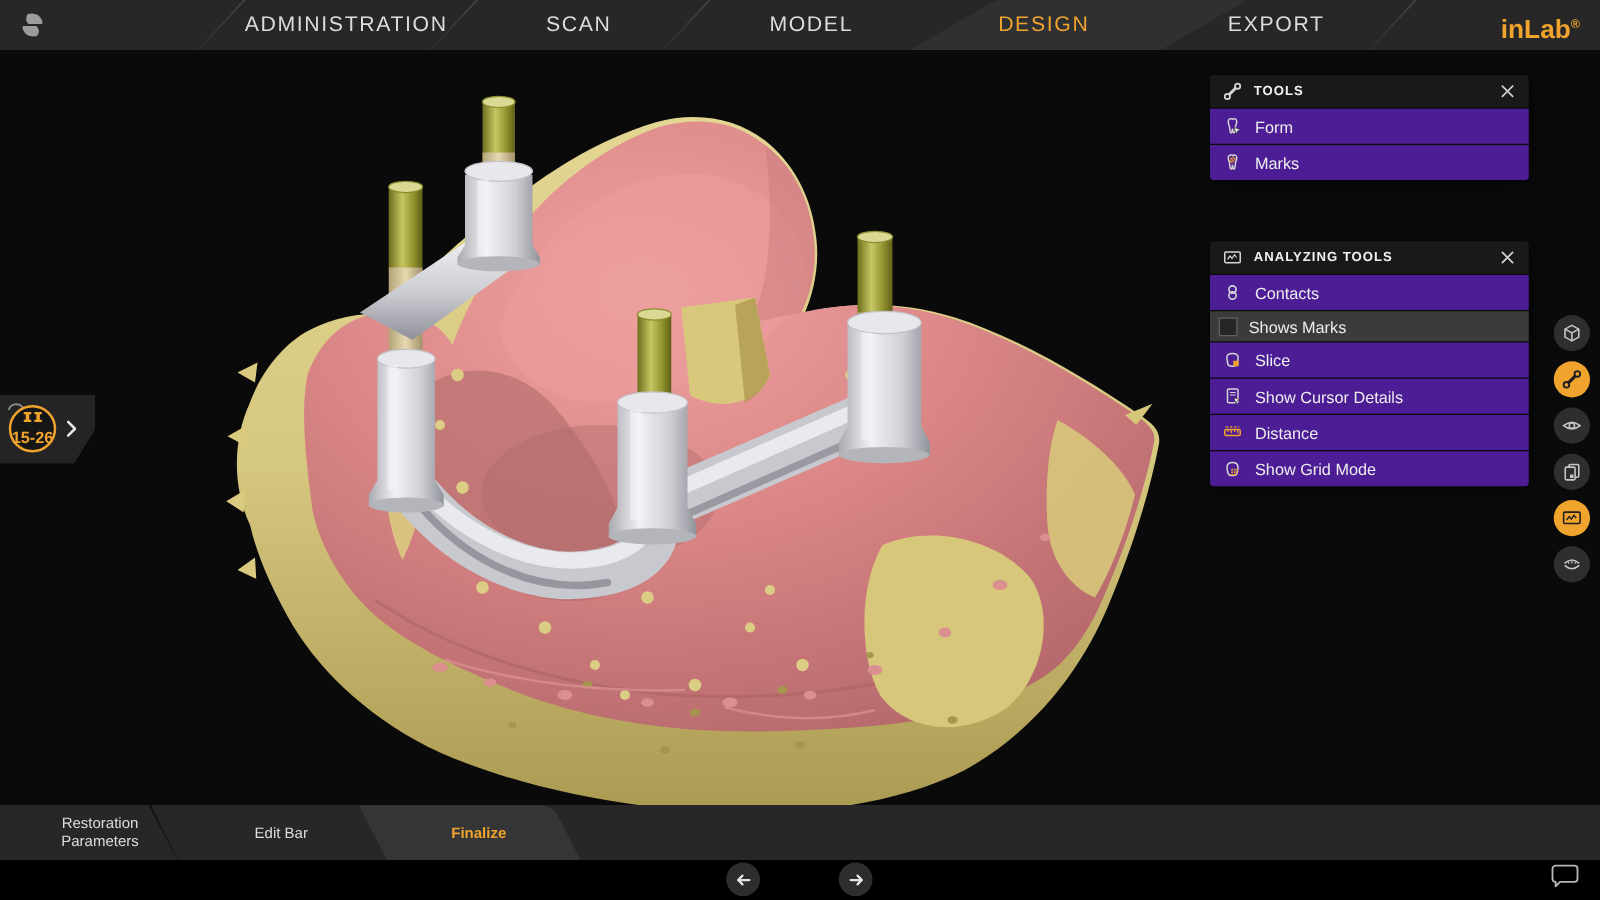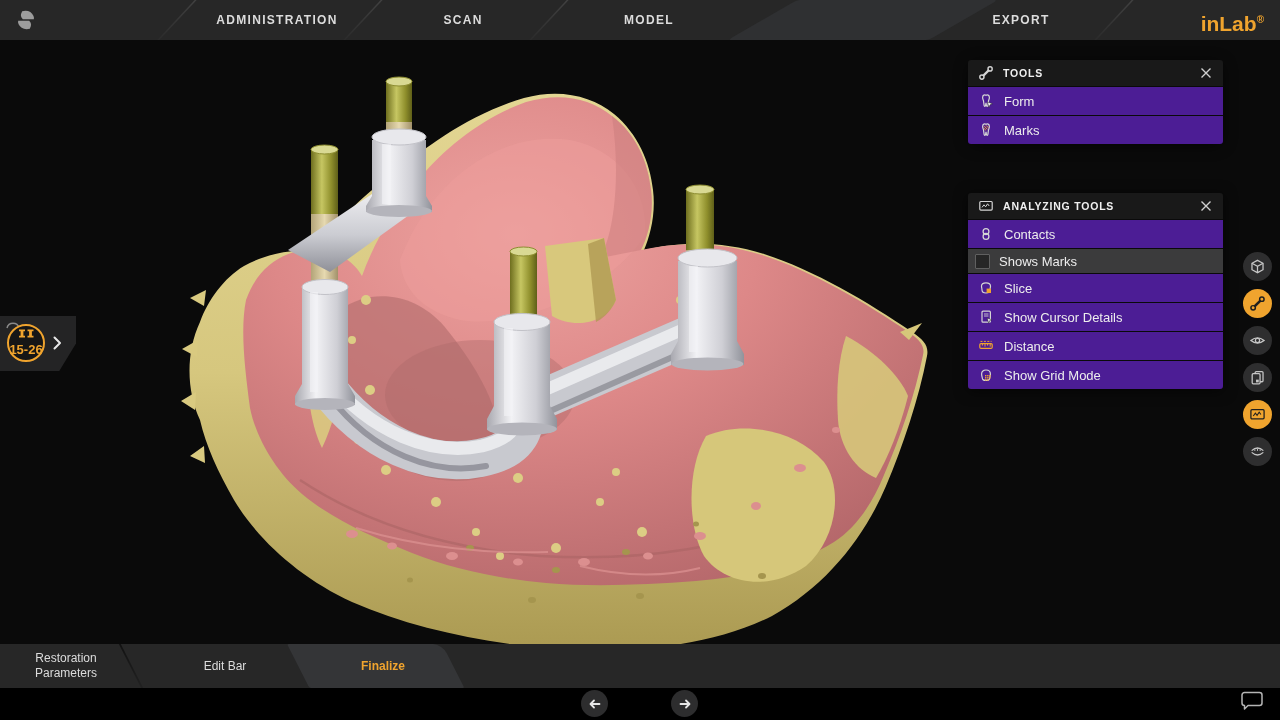--- a/index.html
+++ b/index.html
@@ -7,21 +7,21 @@
        font-family:"Liberation Sans",sans-serif;--accent:#F0A42E;}
   
   .topbar{position:absolute;left:0;top:0;width:1280px;height:40px;background:#272727;z-index:8;}
   .logo{position:absolute;left:14px;top:8px;}
   .tsep{position:absolute;top:0;width:2px;height:40px;
         background:linear-gradient(180deg,rgba(255,255,255,.12),rgba(255,255,255,.02));
         transform:skewX(-43deg);}
   .nav-active-bg{position:absolute;left:797px;top:0;width:201px;height:40px;background:#2f3032;
         transform:skewX(-60deg);transform-origin:left top;border-radius:3px;}
   .nav-tab{position:absolute;top:0;height:40px;line-height:40px;width:180px;text-align:center;
-        font-size:12px;letter-spacing:1.3px;color:#dcdcdc;font-weight:700;z-index:2;cursor:pointer;}
+        font-size:17px;letter-spacing:1.3px;color:#dcdcdc;font-weight:400;z-index:2;cursor:pointer;}
   .nav-tab.active{color:var(--accent);}
   .brand{position:absolute;right:16px;top:0;height:40px;line-height:39px;color:var(--accent);
         font-size:21px;font-weight:600;z-index:2;}
   .brand sup{font-size:10px;}
   
   .viewport{position:absolute;left:0;top:40px;width:1280px;height:604px;background:#0a0a0a;z-index:1;}
   
   .panel{position:absolute;left:968px;width:255px;z-index:6;border-radius:3px;
          box-shadow:0 2px 14px rgba(0,0,0,.6);}
   .panel.tools{top:60px;border-radius:12px;}
@@ -221,20 +221,21 @@
     </svg>
   </div>
   <div class="nav-active-bg"></div>
   <div class="tsep" style="left:176px"></div>
   <div class="tsep" style="left:362px"></div>
   <div class="tsep" style="left:548px"></div>
   <div class="tsep" style="left:1113px"></div>
   <div class="nav-tab" style="left:187px">ADMINISTRATION</div>
   <div class="nav-tab" style="left:373px">SCAN</div>
   <div class="nav-tab" style="left:559px">MODEL</div>
+  <div class="nav-tab active" style="left:745px">DESIGN</div>
   <div class="nav-tab" style="left:931px">EXPORT</div>
   <div class="brand"><span>inLab</span><sup>®</sup></div>
 </div>
 
 <div class="panel tools">
   <div class="panel-header">
     <span>
       <svg width="16" height="16" viewBox="0 0 16 16" stroke="#d5d5d5" fill="none" stroke-width="1.4">
         <path d="M5 11 L11 5" stroke-width="2.4"></path>
         <circle cx="3.9" cy="12.1" r="2.1"></circle>
@@ -415,21 +416,21 @@
   <span class="case-chevron">
     <svg width="9" height="14" viewBox="0 0 9 14" stroke="currentColor" fill="none" stroke-width="2" stroke-linecap="round" stroke-linejoin="round">
       <path d="M1.5 1.5 L7 7 L1.5 12.5"></path>
     </svg>
   </span>
 </div>
 
 <div class="bottom-bar">
   <div class="bsep" style="left:130px"></div>
   <div class="step-active-bg"></div>
-  <div class="step" style="left:6px;width:120px">Restoration Parameters</div>
+  <div class="step" style="left:20px;width:120px">Restoration Parameters</div>
   <div class="step active" style="left:323px;width:120px">Finalize</div>
   <div class="step" style="left:165px;width:120px">Edit Bar</div>
 </div>
 
 <div class="pager-btn" style="left:581px">
   <svg width="14" height="14" viewBox="0 0 14 14" stroke="currentColor" fill="none" stroke-width="1.8" stroke-linecap="round" stroke-linejoin="round">
     <path d="M11.5 7 H3 M6 3.5 L2.5 7 L6 10.5"></path>
   </svg>
 </div>
 <div class="pager-btn" style="left:671px">

